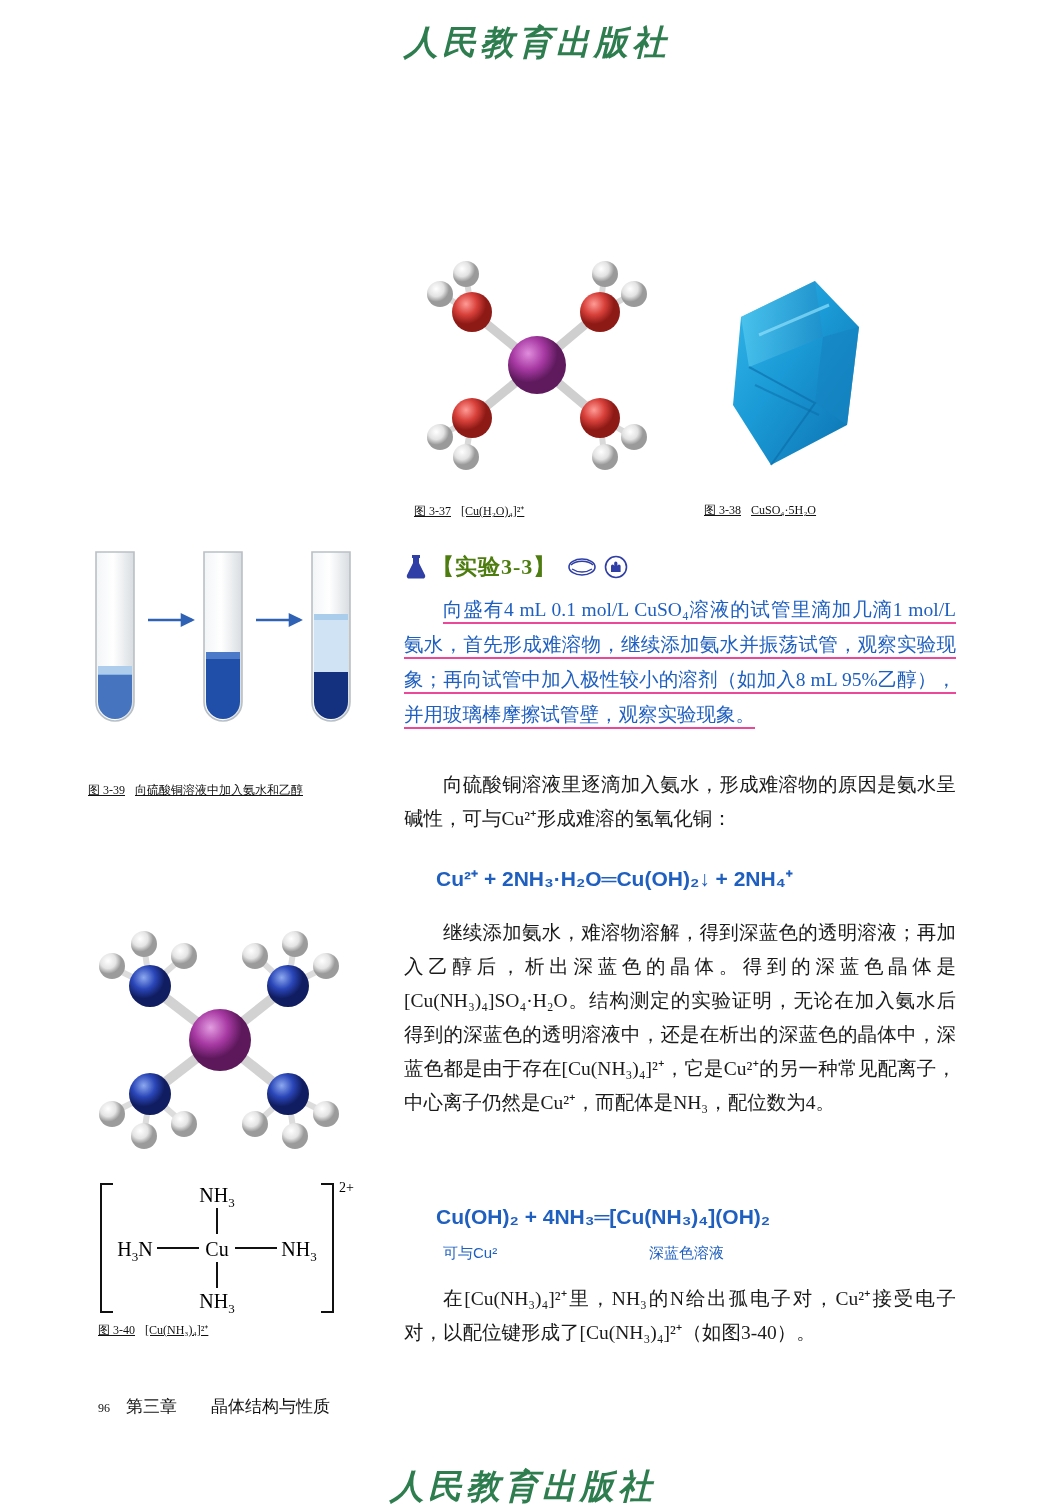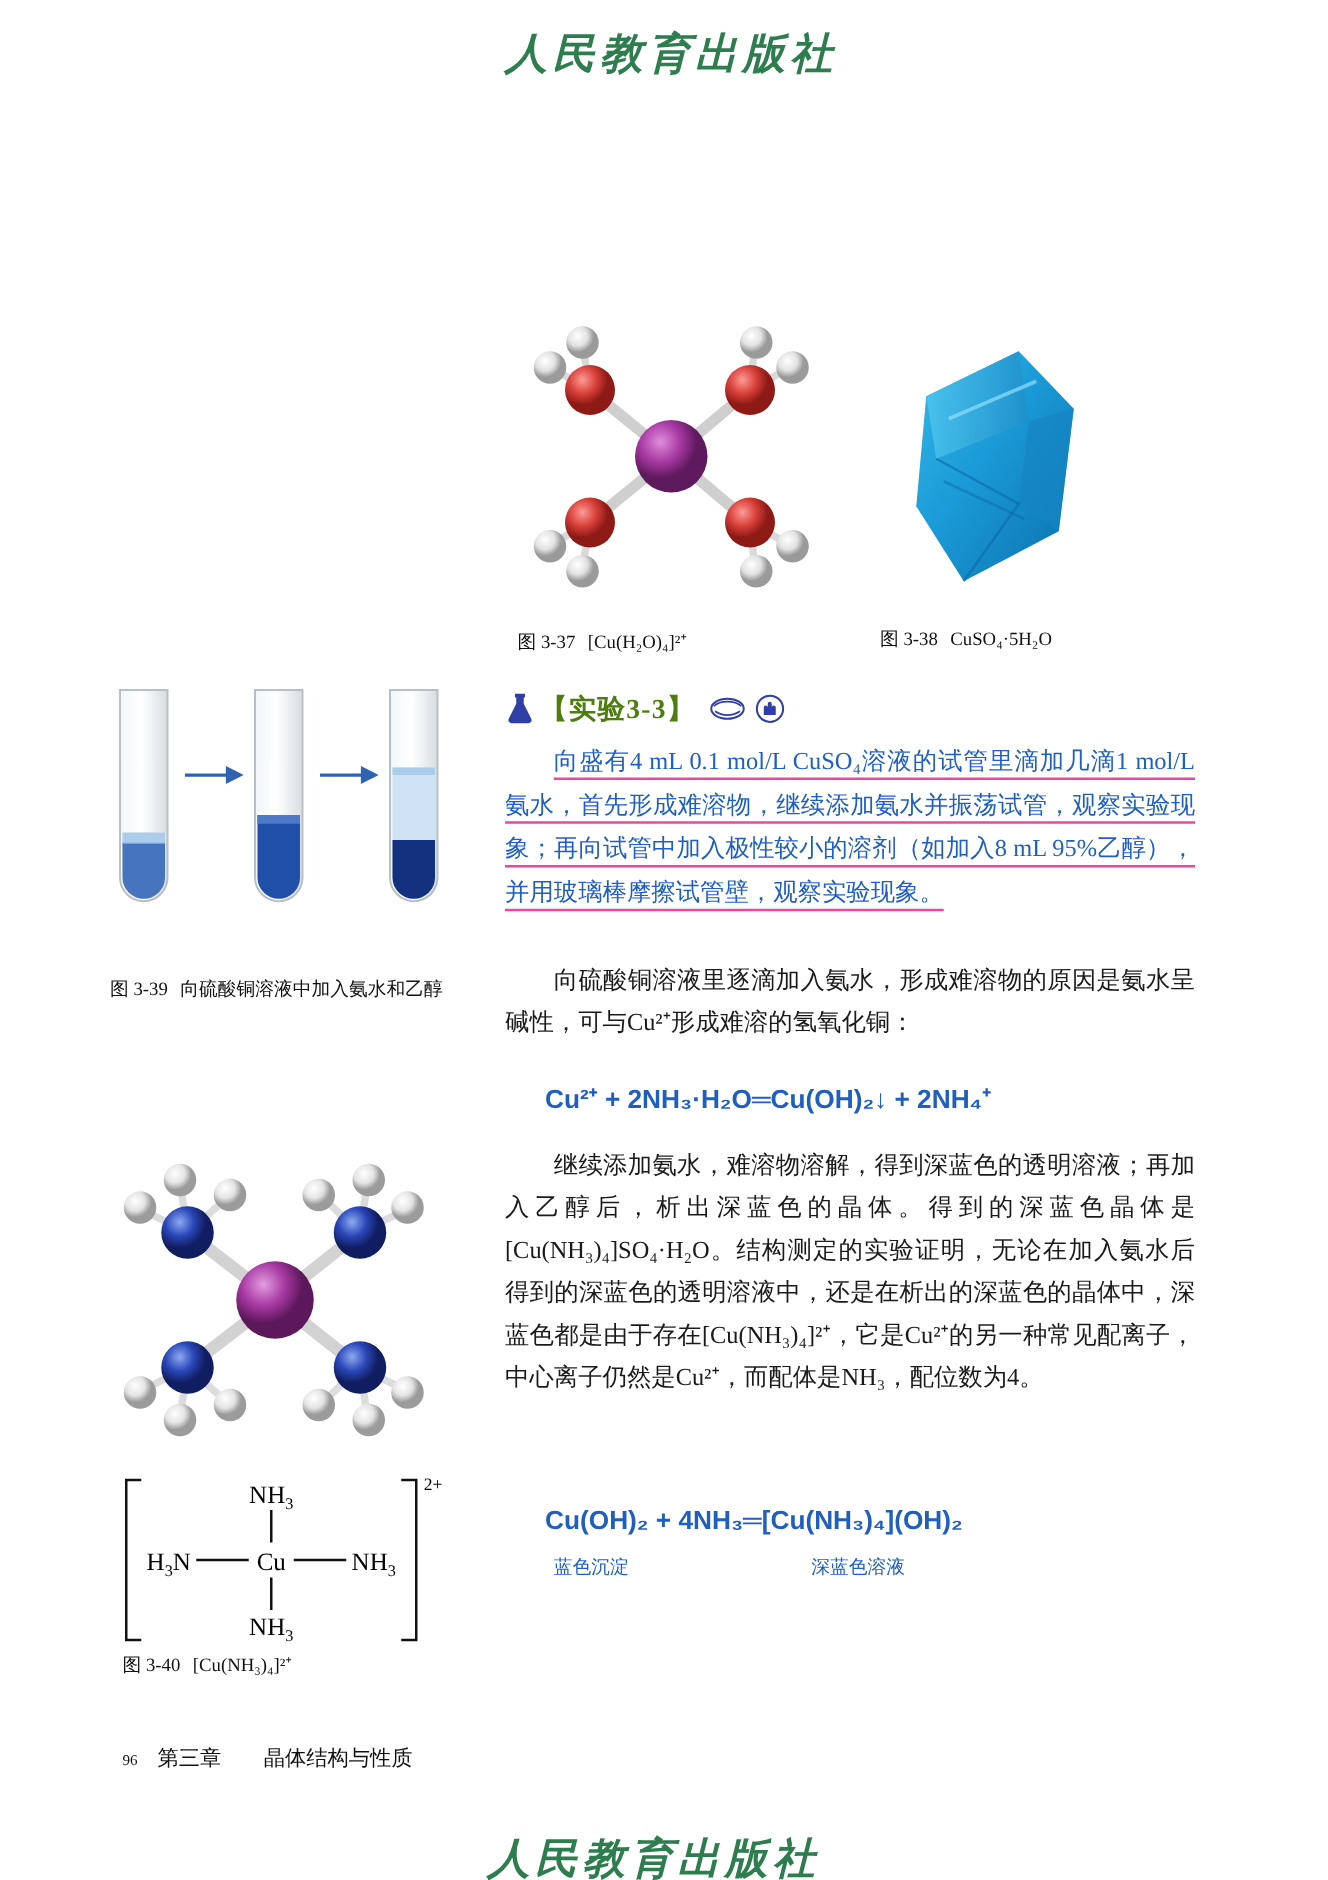--- a/index.html
+++ b/index.html
@@ -59,23 +59,24 @@
     left: 404px;
     top: 250px;
     width: 552px;
     height: 285px;
   }
   .mol1 { position: absolute; left: 0px; top: 0px; width: 280px; height: 230px; }
   .crystal { position: absolute; left: 315px; top: 25px; width: 160px; height: 200px; }
 
   .cap {
     position: absolute;
-    font-size: 15px;
+    font-size: 12px;
     color: #111;
     white-space: nowrap;
+    text-decoration: underline;
   }
 
   
   .exp-head {
     position: absolute;
     left: 404px;
     top: 552px;
     width: 560px;
     height: 30px;
   }
@@ -271,23 +272,26 @@
     <p class="body indent">向硫酸铜溶液里逐滴加入氨水，形成难溶物的原因是氨水呈碱性，可与Cu²⁺形成难溶的氢氧化铜：</p>
   </div>
 
   <div class="eq" style="left:436px; top:864px;">Cu²⁺ + 2NH₃·H₂O═Cu(OH)₂↓ + 2NH₄⁺</div>
 
   <div style="position:absolute; left:404px; top:916px; width:552px;">
     <p class="body indent">继续添加氨水，难溶物溶解，得到深蓝色的透明溶液；再加入乙醇后，析出深蓝色的晶体。得到的深蓝色晶体是[Cu(NH₃)₄]SO₄·H₂O。结构测定的实验证明，无论在加入氨水后得到的深蓝色的透明溶液中，还是在析出的深蓝色的晶体中，深蓝色都是由于存在[Cu(NH₃)₄]²⁺，它是Cu²⁺的另一种常见配离子，中心离子仍然是Cu²⁺，而配体是NH₃，配位数为4。</p>
   </div>
 
   <div class="eq" style="left:436px; top:1205px;">Cu(OH)₂ + 4NH₃═[Cu(NH₃)₄](OH)₂</div>
-  <div class="eq-label" style="left:443px; top:1244px;">蓝色沉淀</div>
+  <div class="eq-label" style="left:443px; top:1244px;">可与Cu²</div>
   <div class="eq-label" style="left:649px; top:1244px;">深蓝色溶液</div>
 
+  <div style="position:absolute; left:404px; top:1282px; width:552px;">
+    <p class="body indent">在[Cu(NH₃)₄]²⁺里，NH₃的N给出孤电子对，Cu²⁺接受电子对，以配位键形成了[Cu(NH₃)₄]²⁺（如图3-40）。</p>
+  </div>
 
   <svg class="tubes" viewBox="0 0 285 215">
     <defs>
       <linearGradient id="tg" x1="0" y1="0" x2="1" y2="0">
         <stop offset="0%" stop-color="#f2f5f7"></stop>
           <stop offset="45%" stop-color="#ffffff"></stop>
           <stop offset="100%" stop-color="#d8dde1"></stop>
       </linearGradient>
     </defs>
 

